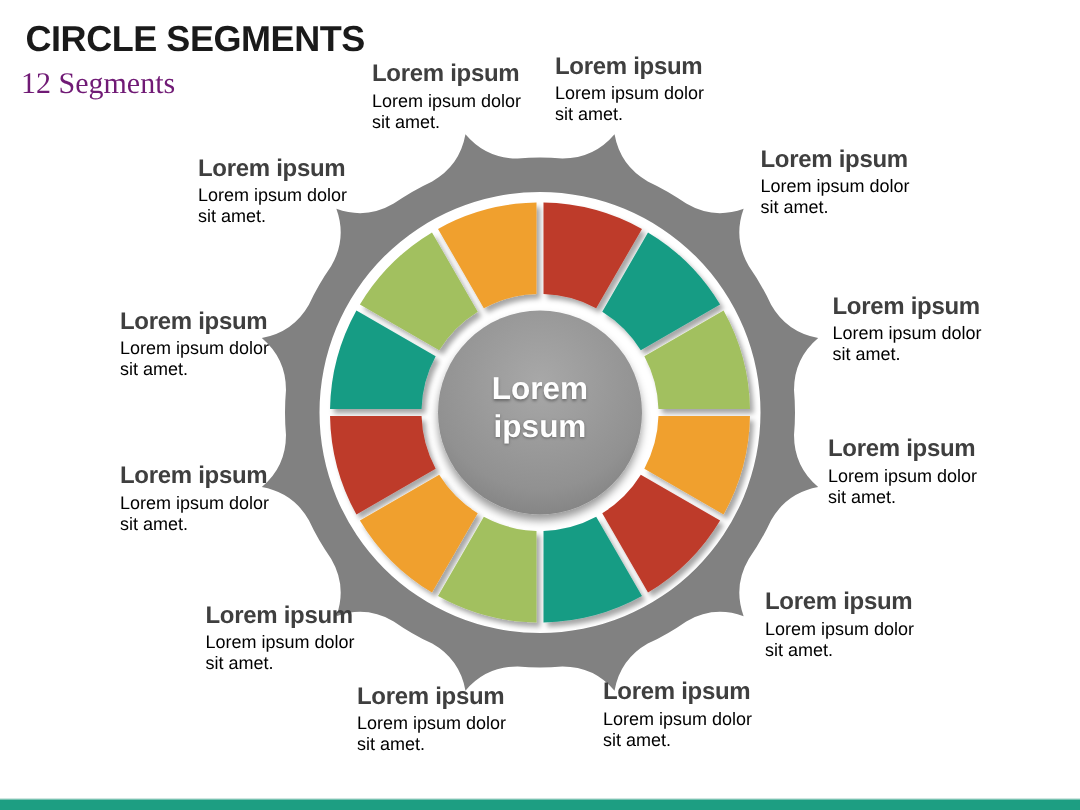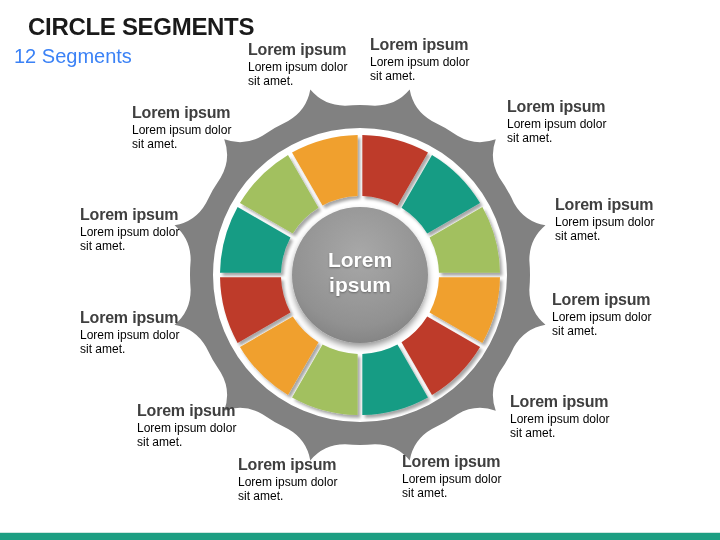--- a/index.html
+++ b/index.html
@@ -2,26 +2,26 @@
 <html><head>
 <meta charset="utf-8">
 <style>
   html,body{margin:0;padding:0;}
   body{
     width:720px;height:540px;position:relative;overflow:hidden;
     background:#ffffff;
     font-family:"Liberation Sans", sans-serif;
   }
   .slide-title{
-    position:absolute;left:28px;top:13px;
+    position:absolute;left:17px;top:13px;
     font-size:24px;font-weight:bold;color:#1a1a1a;letter-spacing:-0.3px;
   }
   .slide-subtitle{
     position:absolute;left:14px;top:45px;
-    font-size:20px;font-weight:normal;color:#3b82f6;
+    font-size:20px;font-weight:normal;color:#701a75;font-family:Liberation Serif, serif;
   }
   #wheel-svg{position:absolute;left:140px;top:55px;pointer-events:none;}
   .hub-label{
     position:absolute;left:300px;top:247px;width:120px;
     text-align:center;font-size:21px;font-weight:bold;color:#ffffff;
     line-height:25px;text-shadow:0 1px 2px rgba(0,0,0,0.35);
   }
   .label{position:absolute;width:104px;}
   .lbl-h{
     font-size:16px;font-weight:bold;color:#3f3f3f;

